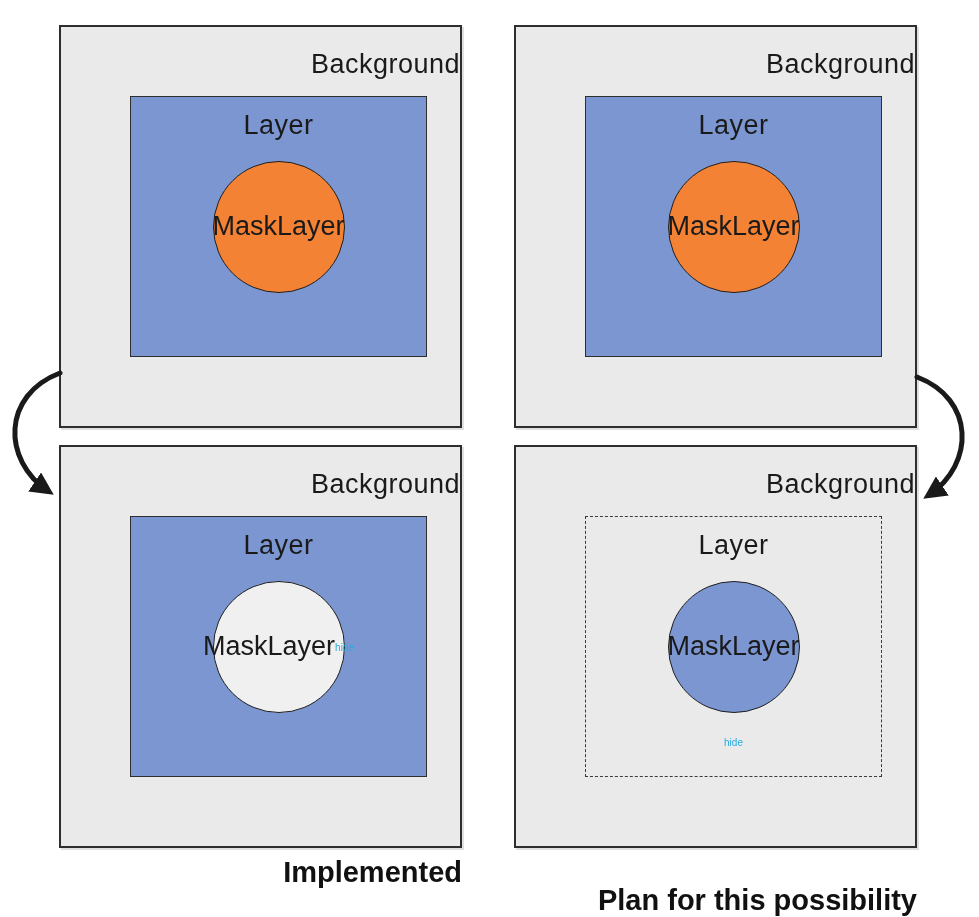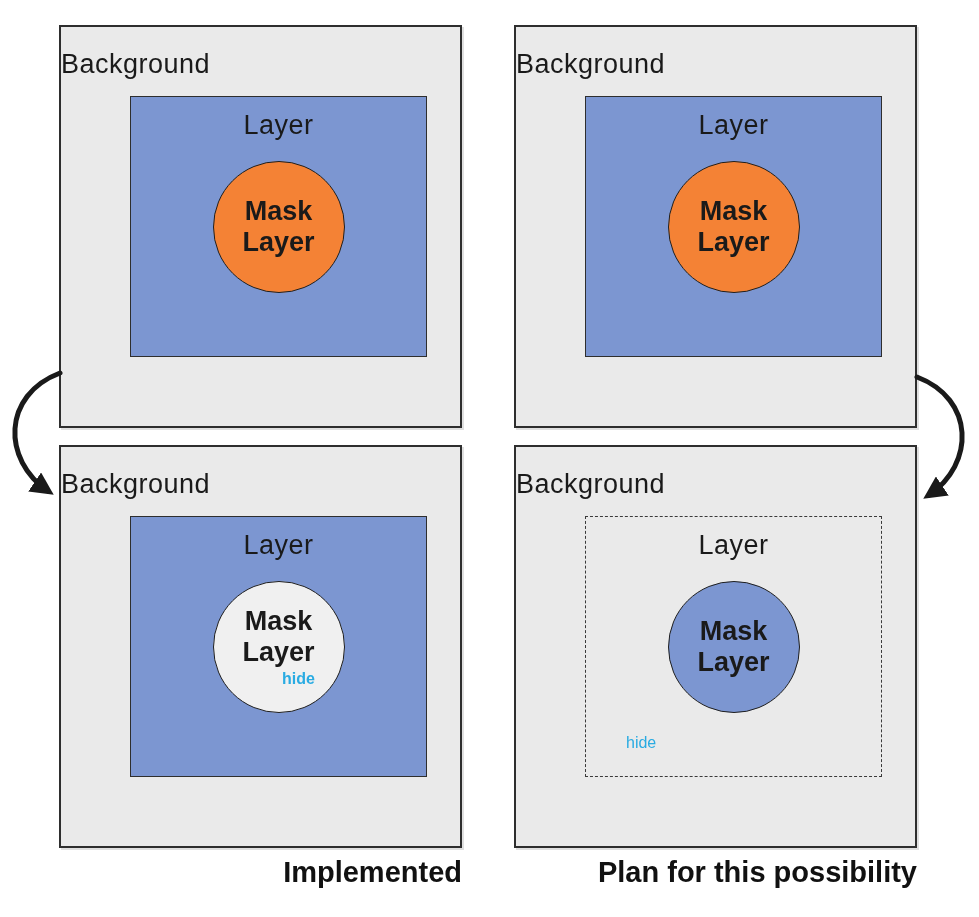--- a/index.html
+++ b/index.html
@@ -37,21 +37,21 @@
     height: 399px;
     background: var(--panel-bg, #eaeaea);
     border: 2px solid var(--outline, #2e2e2e);
     box-shadow: 2px 2px 0 rgba(0,0,0,0.12);
   }
   .bg-label {
     position: absolute;
     top: 22px;
     left: 0;
     width: 100%;
-    text-align: left;
+    text-align: right;
     font-size: 27px;
     letter-spacing: 0.5px;
   }
   .layer-square {
     position: absolute;
     left: 69px;
     top: 69px;
     width: 259px;
     height: 259px;
     padding-left: 36px;
@@ -76,39 +76,37 @@
   .circle {
     position: absolute;
     left: 50%;
     top: 50%;
     transform: translate(-50%, -50%);
     width: 130px;
     height: 130px;
     border-radius: 50%;
     border: 1.5px solid #1f1f1f;
     display: flex;
-    flex-direction: column;
+    flex-direction: row;
     align-items: center;
     justify-content: center;
-    font-weight: bold;
   }
   .circle.orange { background: var(--mask-orange, #f48235); }
   .circle.blue   { background: var(--layer-blue, #7c96d1); }
   .circle.hidden-fill { background: var(--hidden-circle, #f0f0f0); }
   .mask-line {
     font-size: 27px;
     line-height: 31px;
     text-align: center;
   }
   .hide-label {
-    font-size: 16px;
+    font-size: 10px;
     line-height: 16px;
     color: var(--hide-text, #29abe2);
-    text-align: left;
-    margin-left: 40px;
+    text-align: center;
   }
   .hide-in-circle { margin-top: 3px; }
   .hide-below {
     position: absolute;
     top: 218px;
     left: 0;
     width: 100%;
   }
   .caption {
     position: absolute;
@@ -175,15 +173,15 @@
       <div class="layer-label">Layer</div>
       <div class="circle blue">
         <div class="mask-line">Mask</div>
         <div class="mask-line">Layer</div>
       </div>
       <div class="hide-label hide-below">hide</div>
     </div>
   </div>
 
   <div class="caption" style="left:59px;">Implemented</div>
-  <div class="caption" style="left:514px;">Plan for this possibility</div>
+  <div class="caption" style="left:514px;margin-top:28px;">Plan for this possibility</div>
 
 </div>
 
 </body></html>

